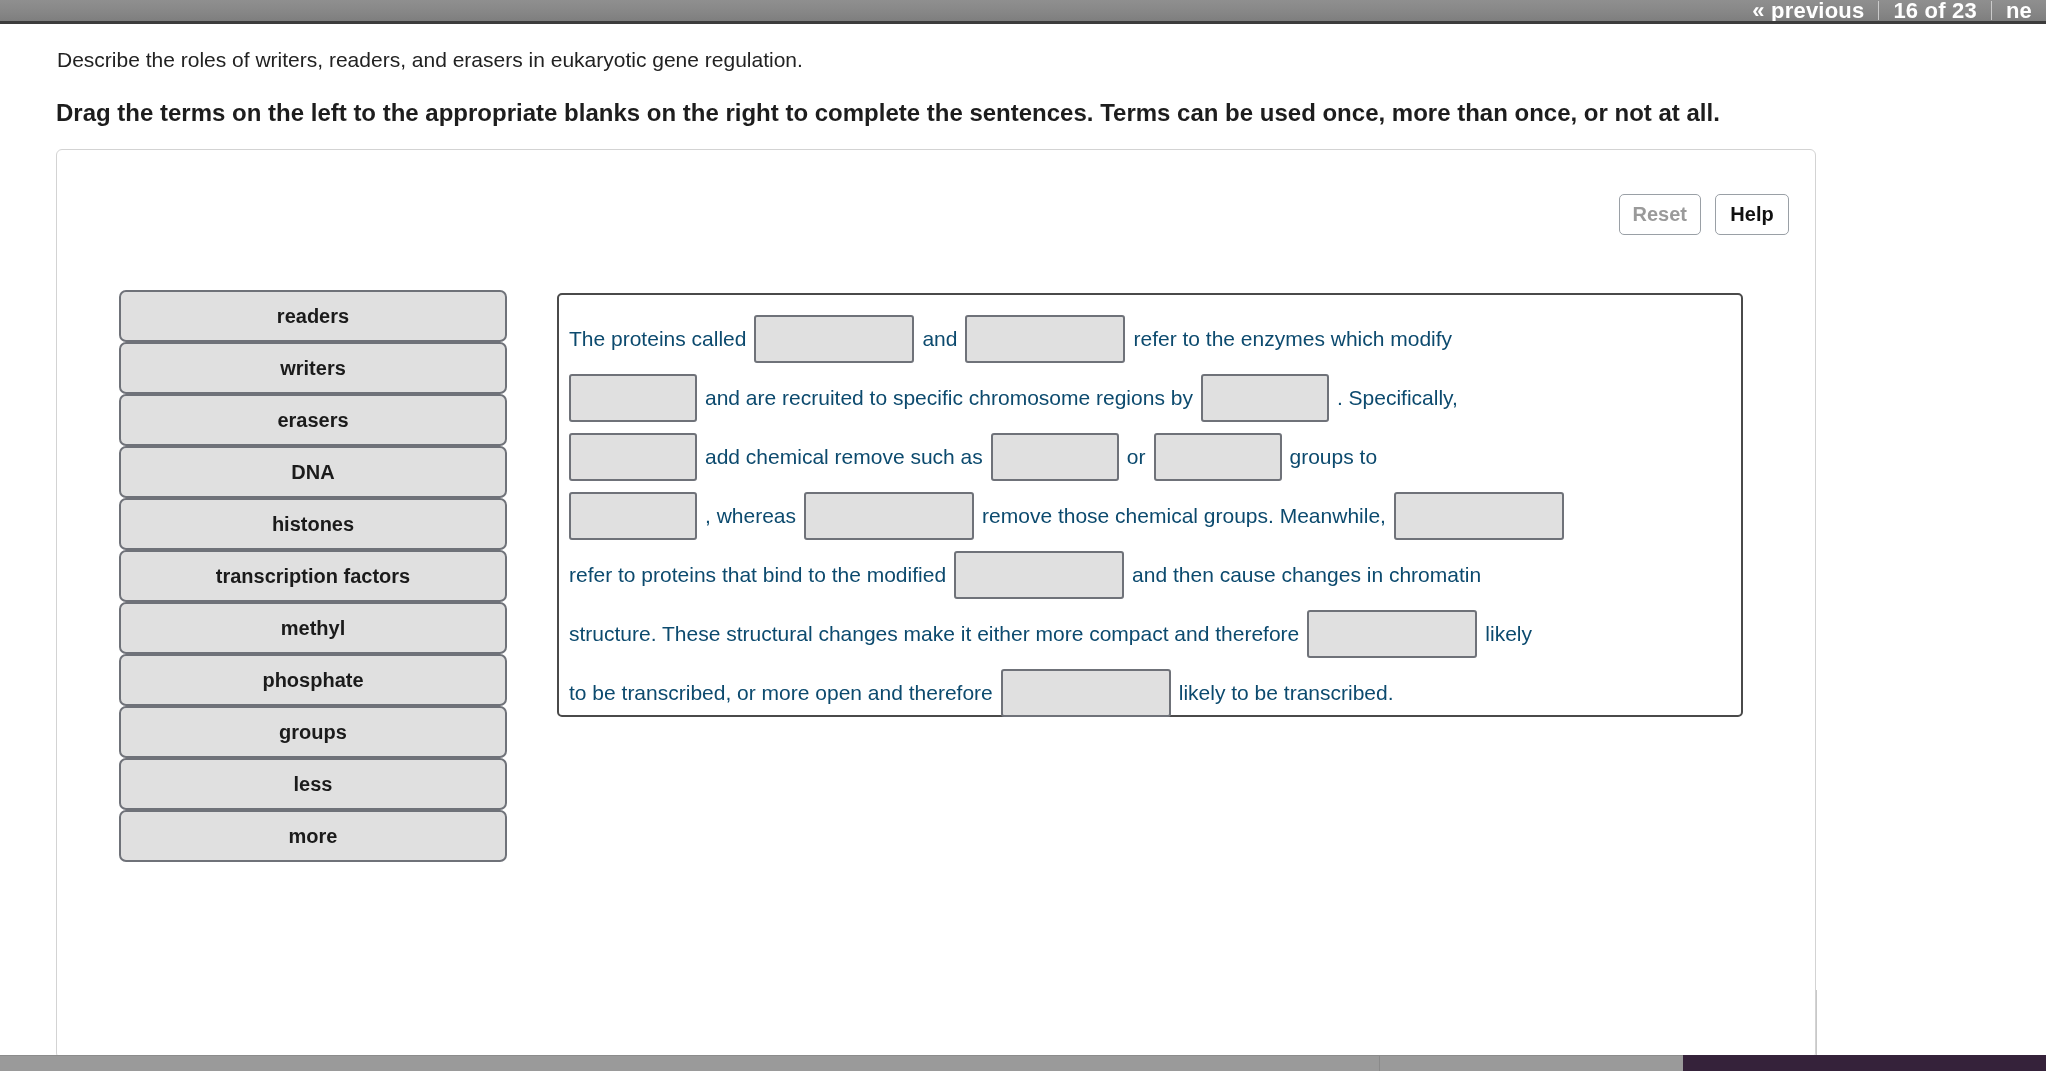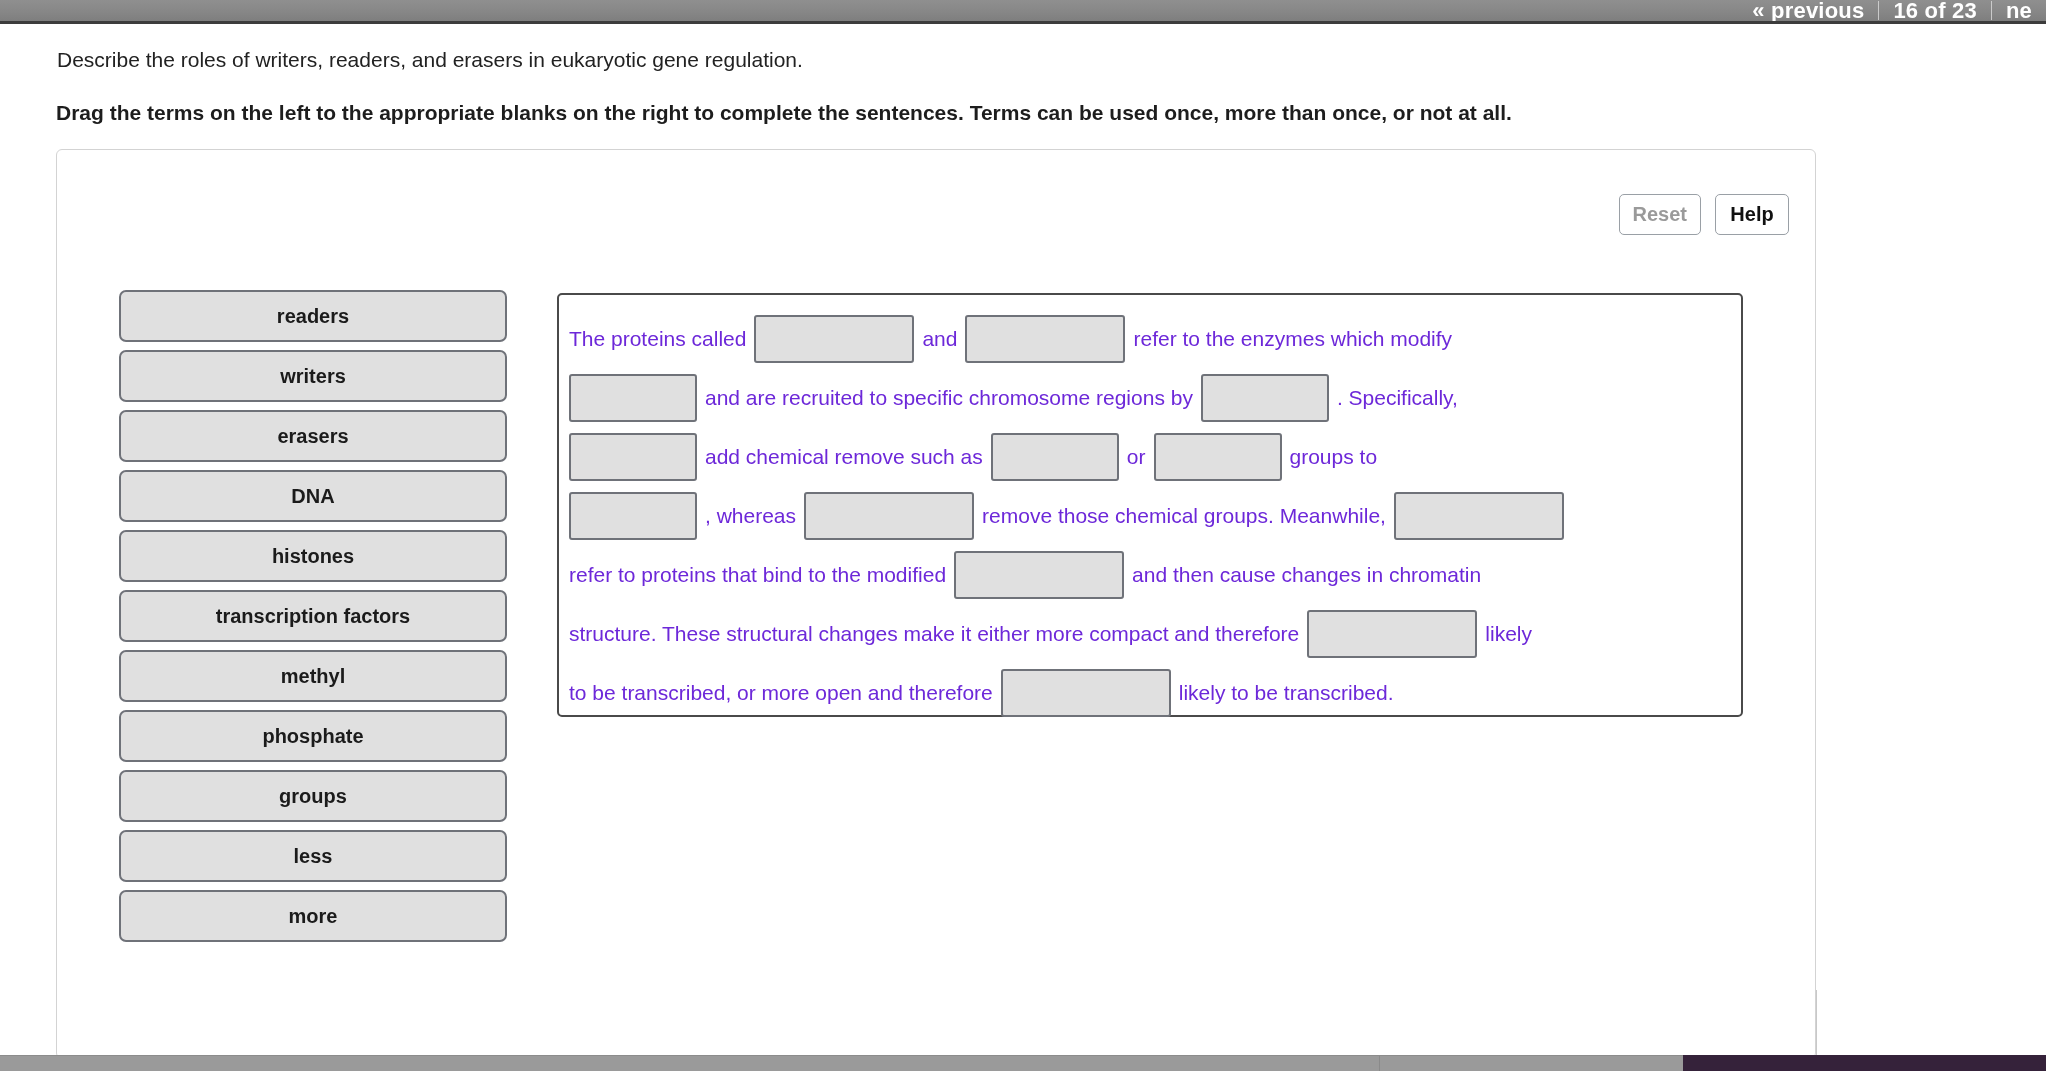--- a/index.html
+++ b/index.html
@@ -60,21 +60,21 @@
     top: 47px;
     font-size: 21px;
     line-height: 26px;
     color: #222;
     white-space: nowrap;
   }
   #drag-instruction {
     position: absolute;
     left: 56px;
     top: 100px;
-    font-size: 21px;
+    font-size: 24px;
     line-height: 26px;
     font-weight: bold;
     color: #1d1d1d;
     white-space: nowrap;
   }
 
   
   #activity-panel {
     position: absolute;
     left: 56px;
@@ -120,21 +120,20 @@
   }
 
   
   #term-bank {
     position: absolute;
     left: 62px;
     top: 140px;
     width: 388px;
     display: flex;
     flex-direction: column;
-    gap: 8px;
     justify-content: flex-end;
   }
   .term-tile {
     height: 52px;
     border: 2px solid #6f7279;
     border-radius: 7px;
     background: #e0e0e0;
     display: flex;
     align-items: center;
     justify-content: center;
@@ -157,21 +156,21 @@
     border-radius: 5px;
     background: #ffffff;
     box-sizing: border-box;
     padding: 14px 10px 10px 10px;
   }
   .sentence-line {
     display: flex;
     align-items: center;
     height: 59px;
     font-size: 21px;
-    color: #6d28d9;
+    color: #0c4a6e;
     white-space: nowrap;
   }
   .sentence-line .txt {
     padding: 0 8px;
   }
   .sentence-line .txt.tight-left { padding-left: 0; }
   .blank {
     display: inline-block;
     border: 2px solid #6f7279;
     border-radius: 3px;

